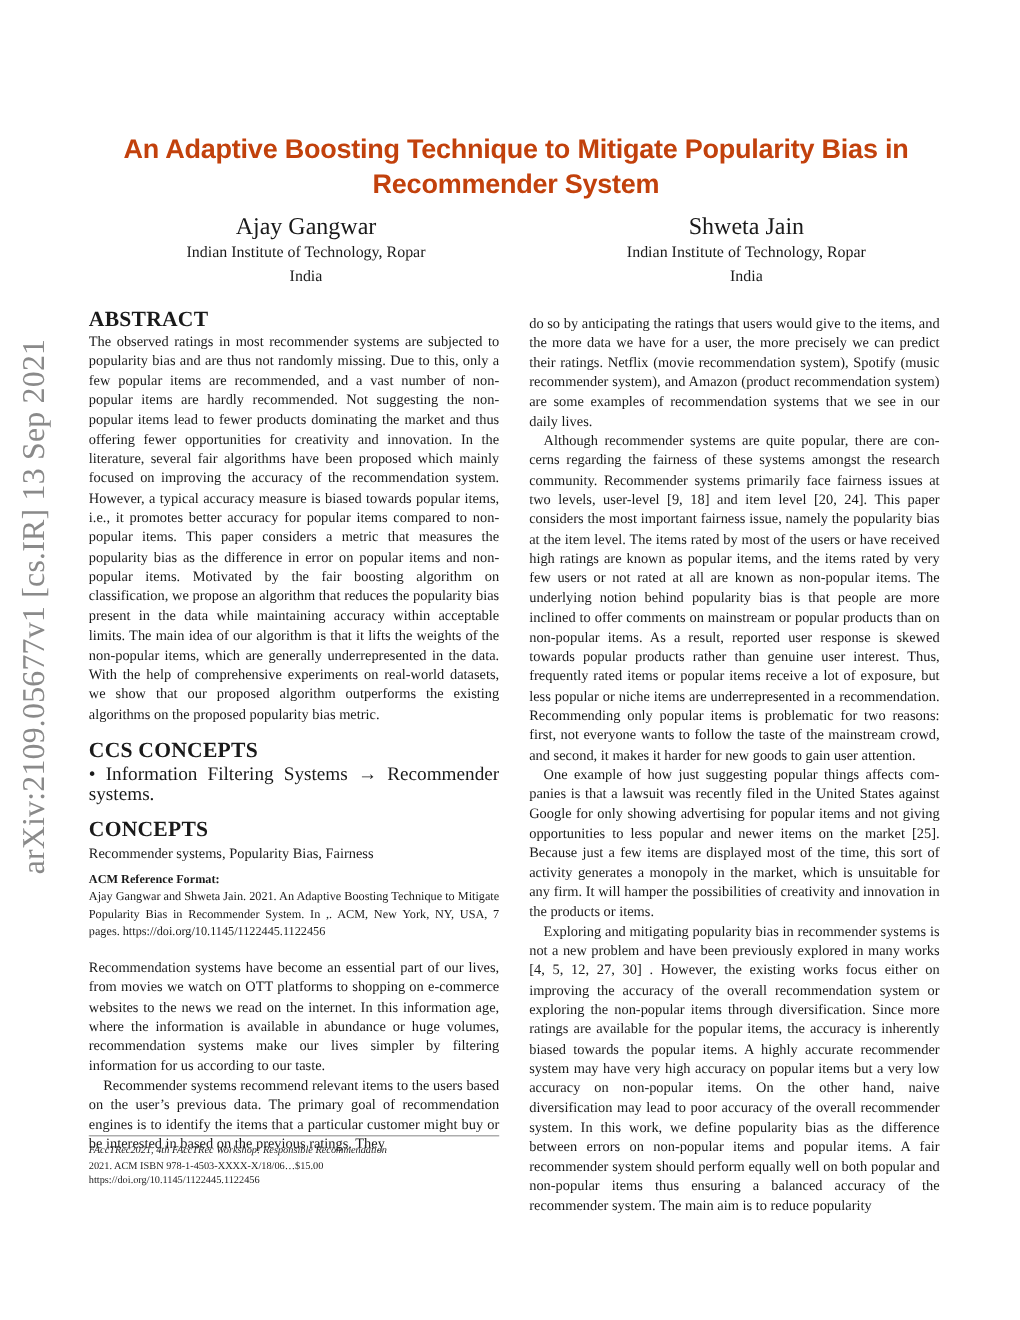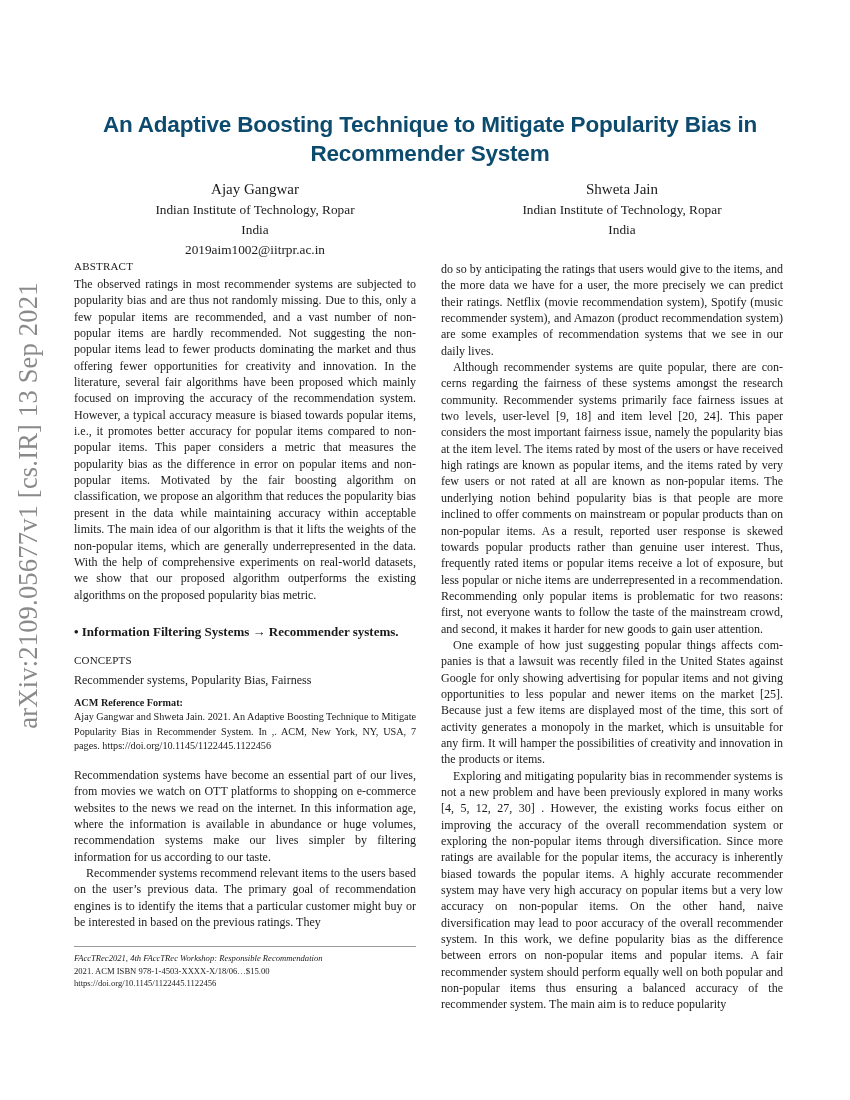--- a/index.html
+++ b/index.html
@@ -22,50 +22,50 @@
     font-size: 26.5px;
     color: #8a8a8a;
     letter-spacing: 0.2px;
   }
   .title {
     position: absolute; left: 70px; top: 110px; width: 720px;
     text-align: center;
     font-family: "Liberation Sans", "DejaVu Sans", sans-serif;
     font-weight: bold;
     font-size: 22.5px; line-height: 29px;
-    color: #0c4a6e;
+    color: #c2410c;
     letter-spacing: -0.2px;
   }
   .author {
     position: absolute; top: 178px; width: 300px;
     text-align: center;
     font-size: 13.3px; line-height: 20px;
   }
-  .author .name { font-size: 15px; line-height: 22px; }
+  .author .name { font-size: 20px; line-height: 22px; }
   .author.a1 { left: 105px; }
   .author.a2 { left: 472px; }
 
   .col {
     position: absolute; top: 256px; width: 342px;
     font-size: 12px; line-height: 16.35px;
     text-align: justify;
     hyphens: manual;
   }
   .col.left { left: 74px; }
   .col.right { left: 441px; top: 261px; }
 
   h2.sec {
-    margin: 0; font-weight: normal;
-    font-size: 11px; line-height: 20px;
+    margin: 0; font-weight: bold;
+    font-size: 18px; line-height: 20px;
     letter-spacing: 0.2px;
   }
   p { margin: 0; }
   p.indent { text-indent: 12px; }
   .ccs { margin-top: 12px; }
-  .ccs-item { font-weight: bold; font-size: 13px; line-height: 17px; margin-top: 20px; }
+  .ccs-item { font-weight: normal; font-size: 16px; line-height: 17px; margin-top: 2px; }
   .kw { margin-top: 10px; }
   .kw-text { margin-top: 2px; }
   .acm-ref { margin-top: 8px; font-size: 10.2px; line-height: 14.2px; }
   .acm-ref .acm-label { font-weight: bold; }
   .intro { margin-top: 14px; }
   .intro h2 .num { display: inline-block; width: 24px; }
 
   .footer-rule {
     position: absolute; left: 74px; top: 946px; width: 342px;
     border-top: 1.2px solid #9a9a9a;
@@ -82,36 +82,36 @@
 <div class="arxiv-stamp">
   <span>arXiv:2109.05677v1  [cs.IR]  13 Sep 2021</span>
 </div>
 
 <h1 class="title" style="margin:0;">An Adaptive Boosting Technique to Mitigate Popularity Bias in Recommender System</h1>
 
 <div class="author a1">
   <div class="name">Ajay Gangwar</div>
   <div>Indian Institute of Technology, Ropar</div>
   <div>India</div>
-  <div>2019aim1002@iitrpr.ac.in</div>
 </div>
 
 <div class="author a2">
   <div class="name">Shweta Jain</div>
   <div>Indian Institute of Technology, Ropar</div>
   <div>India</div>
 </div>
 
 <div class="col left">
   <section>
     <h2 class="sec">ABSTRACT</h2>
     <p>The observed ratings in most recommender systems are subjected to popularity bias and are thus not randomly missing. Due to this, only a few popular items are recommended, and a vast number of non-popular items are hardly recommended. Not suggesting the non-popular items lead to fewer products dominating the market and thus offering fewer opportunities for creativity and innovation. In the literature, several fair algorithms have been proposed which mainly focused on improving the accuracy of the recommendation system. However, a typical accuracy measure is biased towards popular items, i.e., it promotes better accuracy for popular items compared to non-popular items. This paper considers a metric that measures the popularity bias as the difference in error on popu­lar items and non-popular items. Motivated by the fair boosting algorithm on classification, we propose an algorithm that reduces the popularity bias present in the data while maintaining accu­racy within acceptable limits. The main idea of our algorithm is that it lifts the weights of the non-popular items, which are gener­ally underrepresented in the data. With the help of comprehensive experiments on real-world datasets, we show that our proposed algorithm outperforms the existing algorithms on the proposed popularity bias metric.</p>
   </section>
 
   <section class="ccs">
+    <h2 class="sec">CCS CONCEPTS</h2>
     <div class="ccs-item">• Information Filtering Systems → Recommender systems.</div>
   </section>
 
   <section class="kw">
     <h2 class="sec">CONCEPTS</h2>
     <div class="kw-text">Recommender systems, Popularity Bias, Fairness</div>
   </section>
 
   <section class="acm-ref">
     <div class="acm-label">ACM Reference Format:</div>

